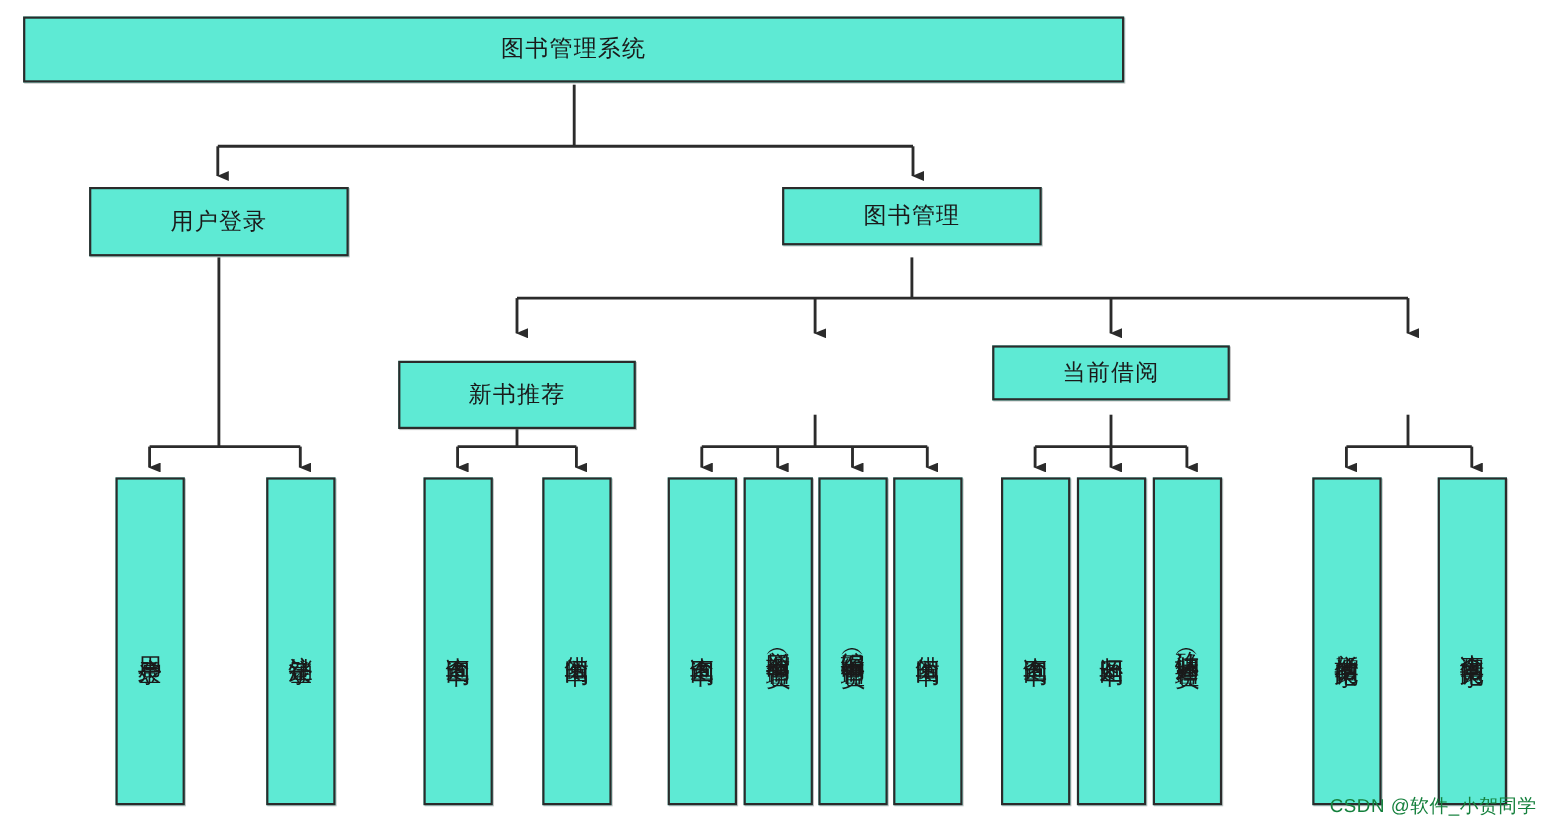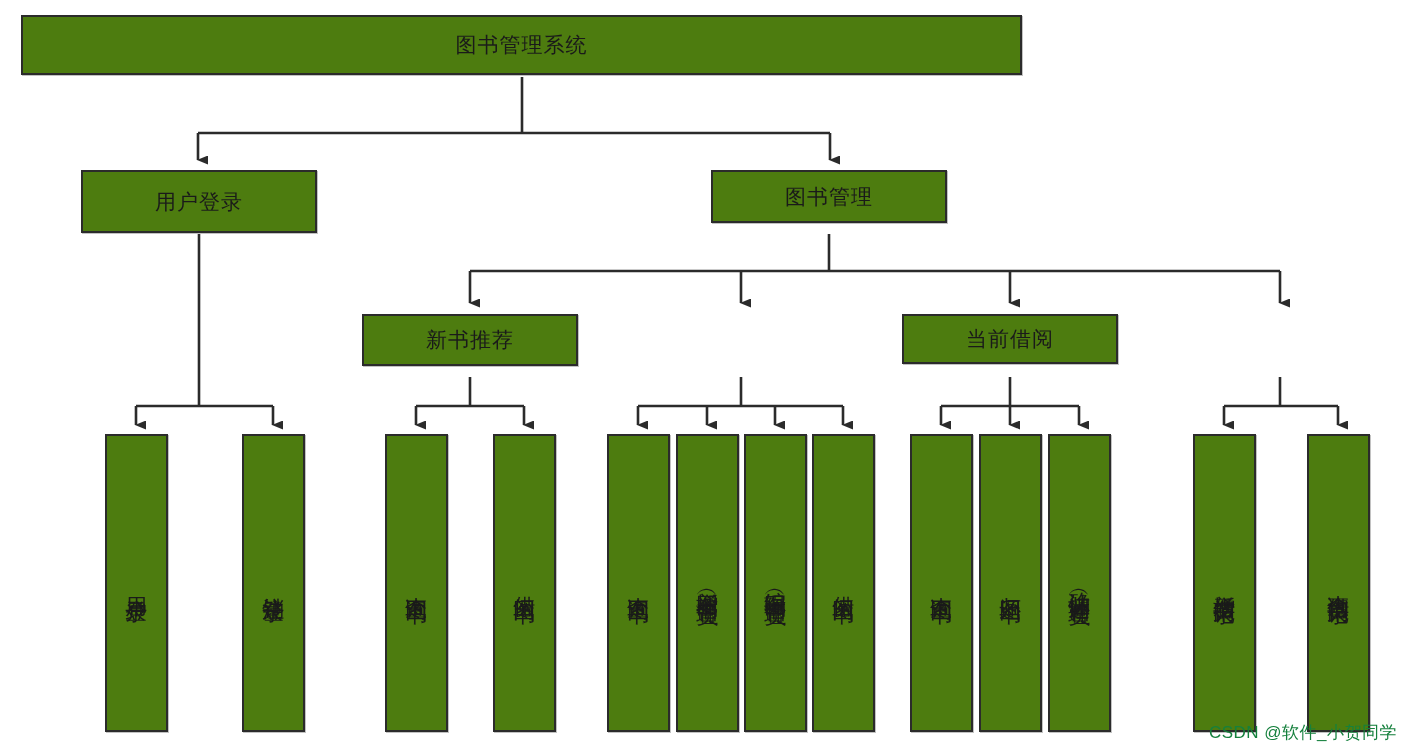--- a/index.html
+++ b/index.html
@@ -21,21 +21,21 @@
     position: absolute;
     left: 0;
     top: 0;
     width: 1405px;
     height: 747px;
     pointer-events: none;
   }
   .node {
     position: absolute;
     box-sizing: border-box;
-    background: #4d7c0f;
+    background: #5eead4;
     border: 2px solid #2b2b2b;
     box-shadow: 1px 1px 0 rgba(120,120,120,0.45);
     display: flex;
     align-items: center;
     justify-content: center;
     color: #1a1a1a;
   }
   .node.horiz {
     font-size: 21px;
     letter-spacing: 1px;
@@ -129,21 +129,21 @@
   </div>
 
   <div class="node horiz" style="left:81px; top:170px; width:236px; height:63px;">
     <span class="label">用户登录</span>
   </div>
 
   <div class="node horiz" style="left:711px; top:170px; width:236px; height:53px;">
     <span class="label">图书管理</span>
   </div>
 
-  <div class="node horiz" style="left:362px; top:314px; width:216px; height:52px;">
+  <div class="node horiz" style="left:362px; top:328px; width:216px; height:62px;">
     <span class="label">新书推荐</span>
   </div>
 
 
   <div class="node horiz" style="left:902px; top:314px; width:216px; height:50px;">
     <span class="label">当前借阅</span>
   </div>
 
 
   <div class="node vert" style="left:105px; top:434px; width:63px; height:298px;">

